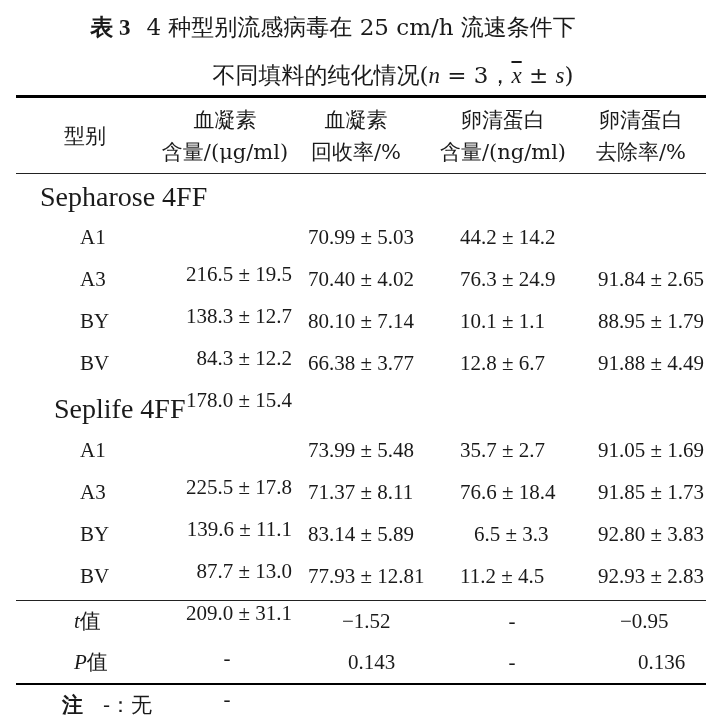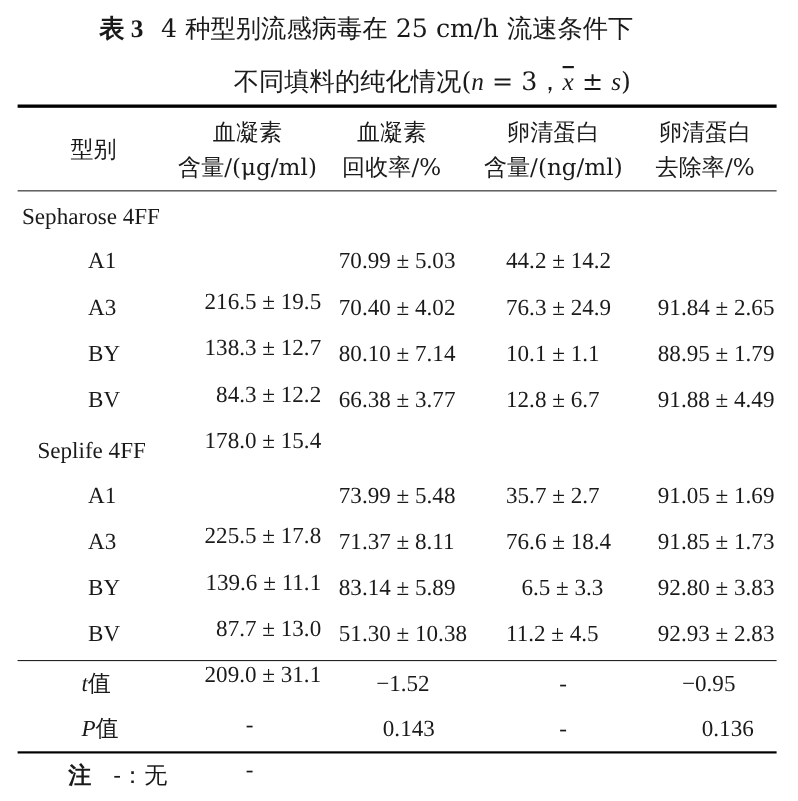--- a/index.html
+++ b/index.html
@@ -20,21 +20,21 @@
     }
     .it { font-style: italic; font-family: "Liberation Serif", serif; }
     .xbar { font-style: italic; font-family: "Liberation Serif", serif; text-decoration: overline; }
     .rule { position: absolute; left: 16px; width: 690px; background: #000; }
     .rule.thick { height: 3px; }
     .rule.thin { height: 1px; background: #222; }
     .hdr {
       font-size: 21px; line-height: 32px; text-align: center;
     }
     .group {
-      font-family: "Liberation Serif", serif; font-size: 21px; line-height: 28px;
+      font-family: "Liberation Serif", serif; font-size: 28px; line-height: 28px; margin-left: 20px;
     }
     .row { position: absolute; left: 12px; width: 610px; height: 40px; }
     .cell {
       position: absolute; top: 0; font-family: "Liberation Serif", serif;
       font-size: 21px; line-height: 40px; white-space: nowrap;
     }
     .c0 { left: 68px; }
     .c1 { left: 140px; width: 140px; text-align: right; margin-top: 37px; }
     .c2 { left: 296px; width: 124px; text-align: left; }
     .c3 { left: 448px; width: 110px; text-align: left; }
@@ -128,21 +128,21 @@
 <div class="row" style="top:514px;">
   <span class="cell c0">BY</span>
   <span class="cell c1">87.7 ± 13.0</span>
   <span class="cell c2">83.14 ± 5.89</span>
   <span class="cell c3" style="left:462px;">6.5 ± 3.3</span>
   <span class="cell c4">92.80 ± 3.83</span>
 </div>
 <div class="row" style="top:556px;">
   <span class="cell c0">BV</span>
   <span class="cell c1">209.0 ± 31.1</span>
-  <span class="cell c2">51.30 ± 10.38</span>
+  <span class="cell c2">77.93 ± 12.81</span>
   <span class="cell c3">11.2 ± 4.5</span>
   <span class="cell c4">92.93 ± 2.83</span>
 </div>
 
 <div class="rule thin" style="top:600px;"></div>
 
 <div class="row stat" style="top:601px;">
   <span class="cell c0"><span class="it">t</span><span>值</span></span>
   <span class="cell c1">-</span>
   <span class="cell c2">−1.52</span>

